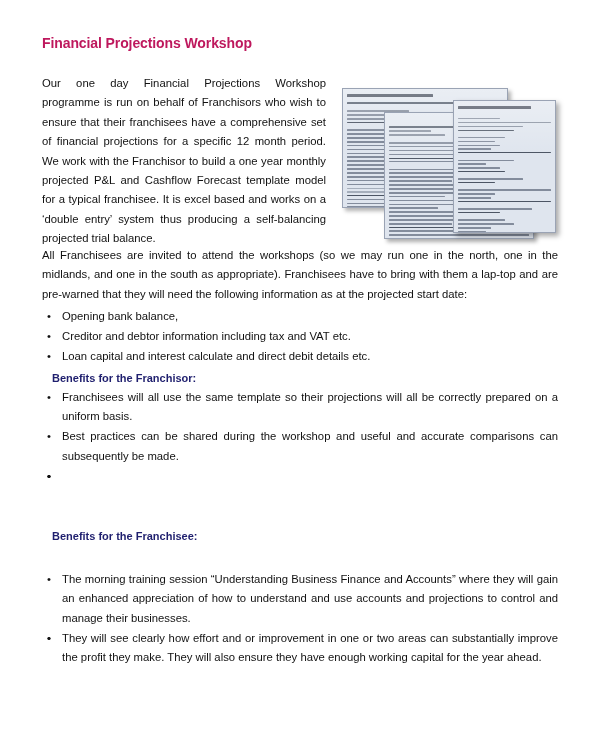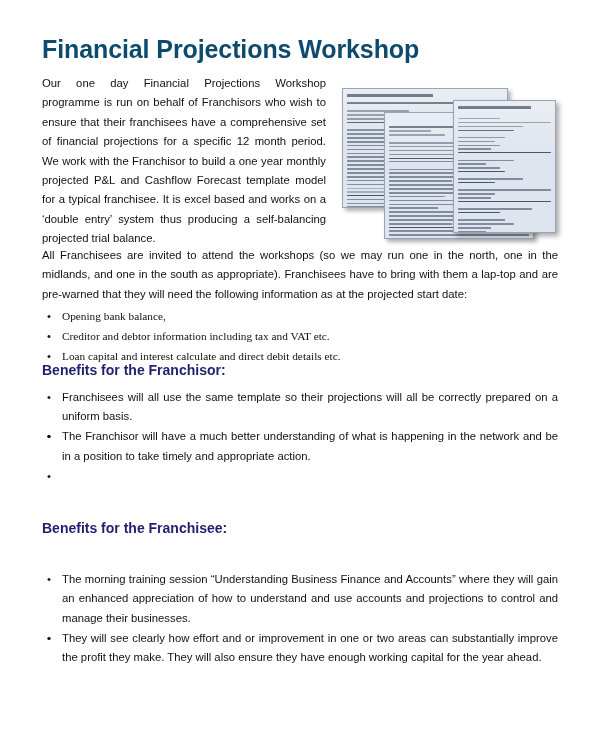--- a/index.html
+++ b/index.html
@@ -19,23 +19,23 @@
     height: 730px;
     padding: 0 42px 0 42px;
     background: #ffffff;
   }
 
   
   .doc-title {
     position: absolute;
     left: 42px;
     top: 36px;
-    font-size: 25px;
+    font-size: 14px;
     font-weight: bold;
-    color: #0c4a6e;
+    color: #be185d;
     letter-spacing: -0.1px;
     line-height: 1.1;
     margin: 0;
   }
 
   
   .intro-wrap {
     position: absolute;
     left: 42px;
     top: 74px;
@@ -123,24 +123,24 @@
     line-height: 19.4px;
     text-align: justify;
     color: #111111;
   }
   #para-workshops { top: 246px; }
 
   
   .sec-heading {
     position: absolute;
     left: 42px;
-    font-size: 14px;
+    font-size: 11px;
     font-weight: bold;
     color: #1f1f6e;
-    margin: 0;
+    margin: 10px;
   }
   #heading-franchisor { top: 362px; }
   #heading-franchisee { top: 520px; }
 
   
   .bullets {
     position: absolute;
     left: 42px;
     width: 516px;
     margin: 0;
@@ -162,21 +162,21 @@
     top: 0;
     font-size: 11.3px;
     line-height: 19.4px;
     color: #111111;
   }
 
   #list-requirements { top: 307px; }
   #list-franchisor  { top: 388px; }
   #list-franchisee  { top: 570px; }
 
-  .nojust { text-align: left; font-family: Liberation Serif, serif; }
+  .nojust { text-align: left; }
 </style>
 </head>
 <body>
 
 <div class="page">
 
   <h1 class="doc-title">Financial Projections Workshop</h1>
 
   <div class="intro-wrap">
 
@@ -316,27 +316,27 @@
 
   <h2 class="sec-heading" id="heading-franchisor">Benefits for the Franchisor:</h2>
 
   <ul class="bullets" id="list-franchisor">
     <li>
       <span class="bullet-dot">•</span>
       <span>Franchisees will all use the same template so their projections will all be correctly prepared on a uniform basis.</span>
     </li>
     <li>
       <span class="bullet-dot">•</span>
-    </li>
-    <li>
-      <span class="bullet-dot">•</span>
-    </li>
-    <li>
-      <span class="bullet-dot">•</span>
-      <span>The Franchisor will have a much better understanding of what is happening in the network and be in a position to take timely and appropriate action.</span>
+      <span>Best practices can be shared during the workshop and useful and accurate comparisons can subsequently be made.</span>
+    </li>
+    <li>
+      <span class="bullet-dot">•</span>
+    </li>
+    <li>
+      <span class="bullet-dot">•</span>
     </li>
     <li>
       <span class="bullet-dot">•</span>
     </li>
   </ul>
 
   <h2 class="sec-heading" id="heading-franchisee">Benefits for the Franchisee:</h2>
 
   <ul class="bullets" id="list-franchisee">
     <li>

